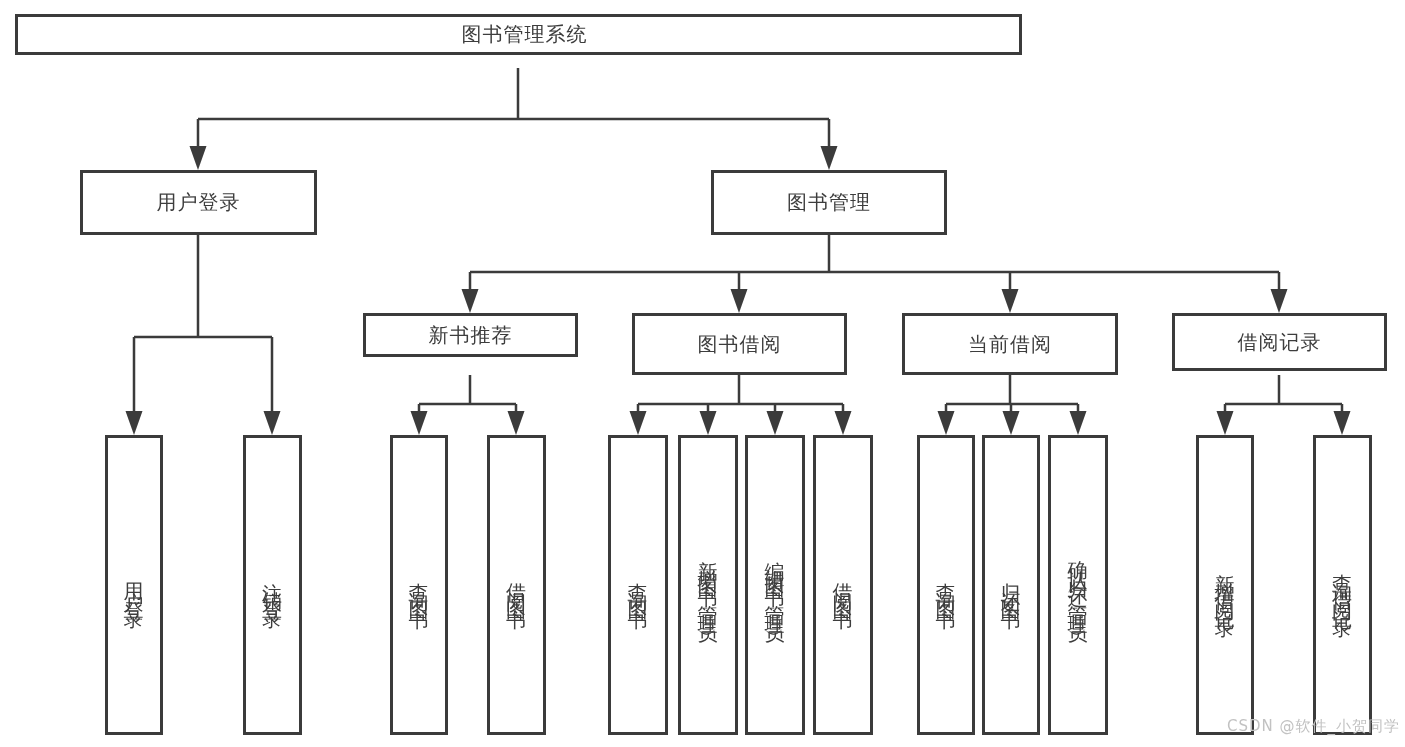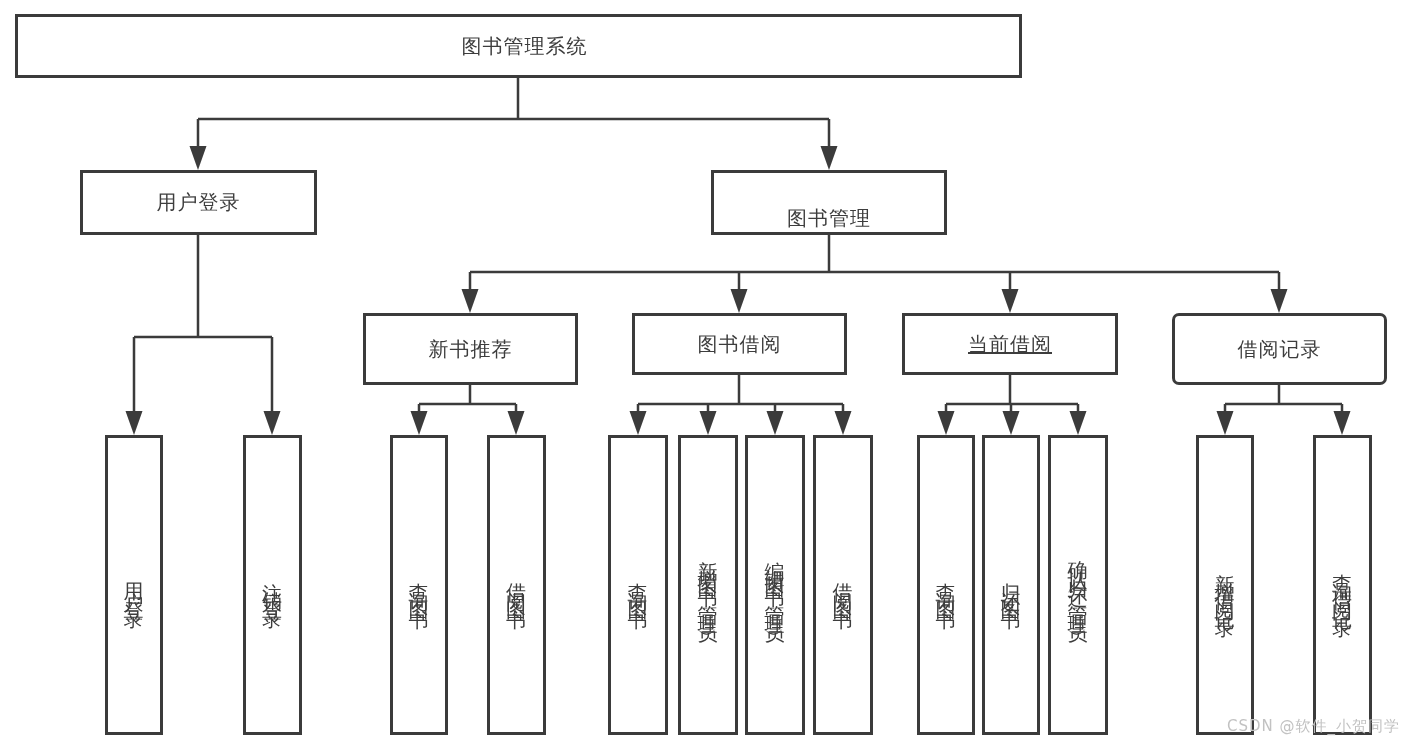--- a/index.html
+++ b/index.html
@@ -91,41 +91,41 @@
       <polygon points="766.5,411 783.5,411 775,435"></polygon>
       <polygon points="834.5,411 851.5,411 843,435"></polygon>
       <polygon points="937.5,411 954.5,411 946,435"></polygon>
       <polygon points="1002.5,411 1019.5,411 1011,435"></polygon>
       <polygon points="1069.5,411 1086.5,411 1078,435"></polygon>
       <polygon points="1216.5,411 1233.5,411 1225,435"></polygon>
       <polygon points="1333.5,411 1350.5,411 1342,435"></polygon>
     </g>
   </svg>
 
-  <div class="box" style="left:15px; top:14px; width:1007px; height:64px;padding-left:12px;">
+  <div class="box" style="left:15px; top:14px; width:1007px; height:41px;padding-left:12px;">
     <span>图书管理系统</span>
   </div>
 
   <div class="box" style="left:80px; top:170px; width:237px; height:65px;">
     <span>用户登录</span>
   </div>
-  <div class="box" style="left:711px; top:170px; width:236px; height:65px;align-items:flex-end;">
+  <div class="box" style="left:711px; top:170px; width:236px; height:65px;">
     <span>图书管理</span>
   </div>
 
-  <div class="box" style="left:363px; top:313px; width:215px; height:72px;">
+  <div class="box" style="left:363px; top:313px; width:215px; height:44px;">
     <span>新书推荐</span>
   </div>
   <div class="box" style="left:632px; top:313px; width:215px; height:62px;justify-content:center;">
     <span>图书借阅</span>
   </div>
-  <div class="box" style="left:902px; top:313px; width:216px; height:62px;text-decoration:underline;">
+  <div class="box" style="left:902px; top:313px; width:216px; height:62px;">
     <span>当前借阅</span>
   </div>
-  <div class="box" style="left:1172px; top:313px; width:215px; height:72px;border-radius:7px;">
+  <div class="box" style="left:1172px; top:313px; width:215px; height:58px;">
     <span>借阅记录</span>
   </div>
 
   <div class="box leaf" style="left:105px; top:435px; width:58px; height:300px;">
     <span>用户登录</span>
   </div>
   <div class="box leaf" style="left:243px; top:435px; width:59px; height:300px;">
     <span>注销登录</span>
   </div>
 

